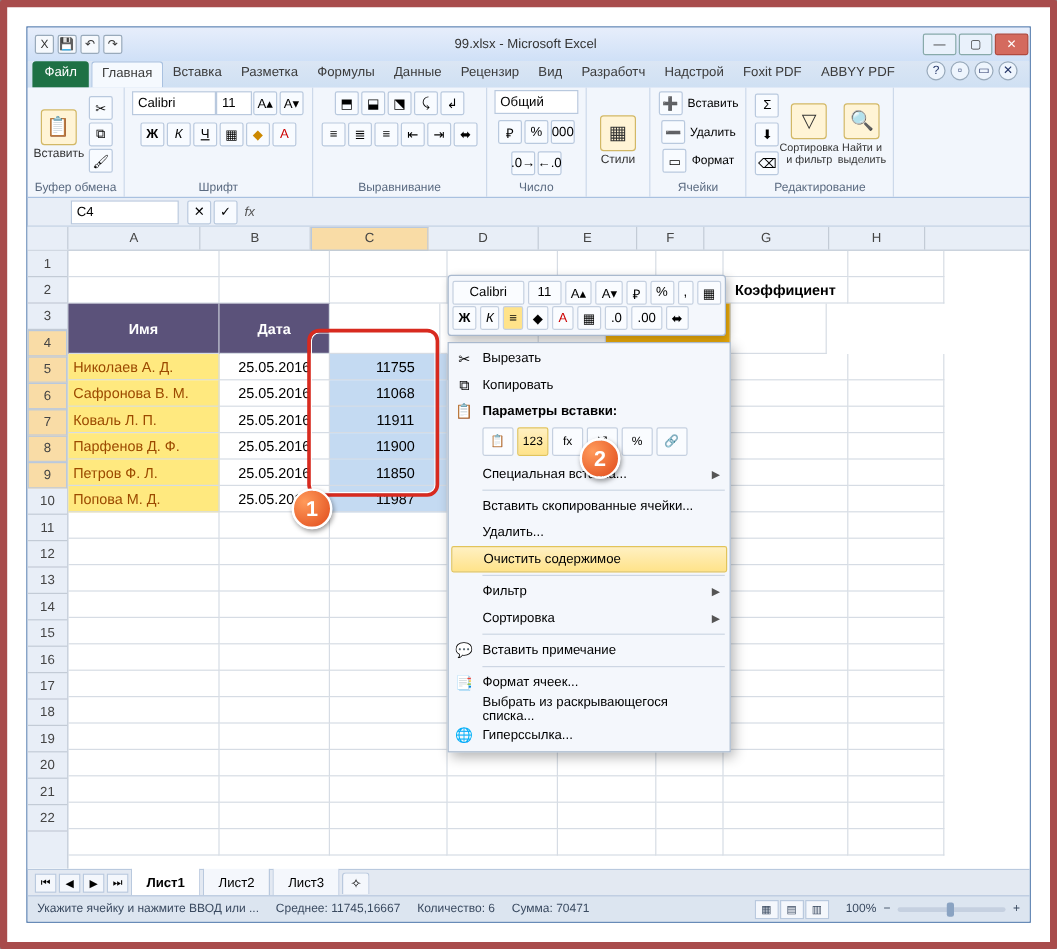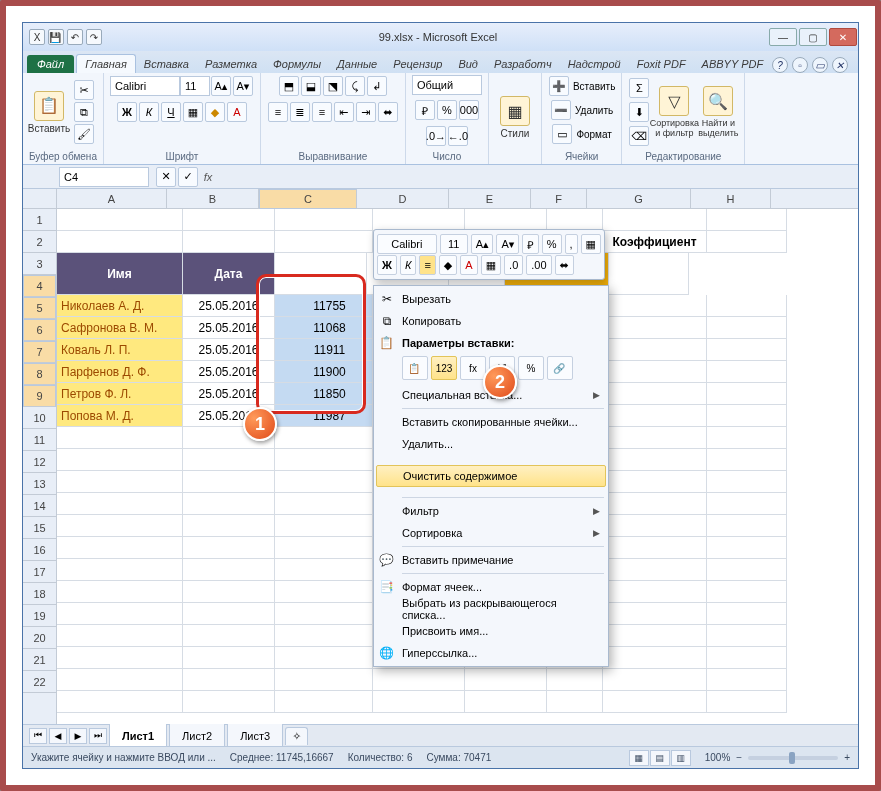--- a/index.html
+++ b/index.html
@@ -6,21 +6,21 @@
 body { background: #888; display: flex; align-items: center; justify-content: center; height: 100vh; }
 .outer { width: 881px; height: 791px; background: #fff; border: 6px solid #a84c4c; border-radius: 2px; position: relative; overflow: hidden; }
 .win { position: absolute; inset: 16px; border: 1px solid #4a73a8; background: #dbe6f4; display: flex; flex-direction: column; }
 .titlebar { height: 28px; background: linear-gradient(#e7eefb,#cfe0f7); display: flex; align-items: center; font-size: 11px; color: #333; }
 .titlebar .qat { display: flex; gap: 3px; padding: 0 6px; align-items: center; }
 .titlebar .qat span { width: 16px; height: 16px; background: #f6f9fd; border: 1px solid #9ab; border-radius: 2px; display:inline-flex; align-items:center; justify-content:center; font-size:10px; }
 .titlebar .ttl { flex: 1; text-align: center; }
 .titlebar .winbtns { display: flex; }
 .titlebar .winbtns div { width: 28px; height: 18px; margin: 0 1px; border: 1px solid #8aa; background: #e9f1fb; border-radius: 2px; display:flex; align-items:center; justify-content:center; font-size:10px;}
 .titlebar .winbtns .close { background: #d46a5e; color:#fff; border-color:#b04a3e;}
-.ribbon-tabs { height: 22px; display: flex; align-items: flex-end; padding: 0 4px; font-size: 11px; background: linear-gradient(#dbe6f4,#cfe0f3); font-style: italic; }
+.ribbon-tabs { height: 22px; display: flex; padding: 0 4px; font-size: 11px; background: linear-gradient(#dbe6f4,#cfe0f3); }
 .ribbon-tabs .file { background: #1e7145; color:#fff; padding: 3px 10px; border-radius: 3px 3px 0 0; margin-right: 2px;}
 .ribbon-tabs .tab { padding: 3px 8px; color:#3b3b3b; }
 .ribbon-tabs .tab.active { background: #f5f9fe; border: 1px solid #a9c1e0; border-bottom: none; border-radius: 3px 3px 0 0; }
 .ribbon-tabs .help { margin-left: auto; display:flex; gap:4px; padding-right:6px;}
 .ribbon-tabs .help span{ width:16px; height:16px; border:1px solid #9ab; background:#eef5fd; border-radius:8px; font-size:10px; display:flex; align-items:center; justify-content:center; color:#236;}
 .ribbon { height: 92px; background: #f2f6fc; border-bottom: 1px solid #a9c1e0; display: flex; font-size: 11px; }
 .rgroup { border-right: 1px solid #cdd9ea; padding: 2px 6px; display: flex; flex-direction: column; }
 .rgroup .body { flex: 1; display: flex; align-items: center; gap: 4px; }
 .rgroup .lbl { text-align: center; font-size: 10px; color: #5a6a80; padding-top: 2px; }
 .bigbtn { width: 40px; display:flex; flex-direction:column; align-items:center; gap:2px; font-size:10px; color:#333;}
@@ -58,21 +58,21 @@
 .callout { position:absolute; width:34px; height:34px; border-radius:50%; background: radial-gradient(circle at 30% 30%, #ff9a5a, #e04a1a); border:2px solid #fff; color:#fff; font-weight:bold; font-size:18px; display:flex; align-items:center; justify-content:center; box-shadow: 1px 2px 4px rgba(0,0,0,.4);}
 
 .minitool { position:absolute; background:#f4f7fc; border:1px solid #a9b9ce; border-radius:3px; box-shadow:2px 3px 8px rgba(0,0,0,.25); padding:3px; font-size:11px; }
 .minitool .row { gap:3px; margin:1px 0;}
 .minitool .btn { height:20px; border:1px solid #c5d0e0; background:#fafcff; border-radius:2px; padding:0 4px; display:inline-flex; align-items:center; justify-content:center; font-size:11px;}
 
 .ctxmenu { position:absolute; width:236px; background:#f4f7fc; border:1px solid #a9b9ce; box-shadow:3px 4px 10px rgba(0,0,0,.3); font-size:11px; padding:2px 0;}
 .ctxmenu .mi { height:22px; display:flex; align-items:center; padding:0 8px 0 28px; position:relative; }
 .ctxmenu .mi .ic { position:absolute; left:4px; width:18px; height:18px; display:flex; align-items:center; justify-content:center; font-size:12px;}
 .ctxmenu .mi .arr { margin-left:auto; font-size:9px; color:#555;}
-.ctxmenu .mi.hover { background: linear-gradient(#fff0c2,#ffe38a); border:1px solid #e2c45a; border-radius:2px; margin:10px 2px; padding-left:26px;}
+.ctxmenu .mi.hover { background: linear-gradient(#fff0c2,#ffe38a); border:1px solid #e2c45a; border-radius:2px; margin:0 2px; padding-left:26px;}
 .ctxmenu .sep { height:1px; background:#cdd6e3; margin:2px 4px 2px 28px;}
 .ctxmenu .pasteopts { display:flex; gap:3px; padding:2px 8px 4px 28px;}
 .ctxmenu .pasteopts .opt { width:26px; height:24px; border:1px solid #c5d0e0; background:#fafcff; border-radius:2px; display:flex; align-items:center; justify-content:center; font-size:10px; position:relative;}
 .ctxmenu .pasteopts .opt.hl { background: linear-gradient(#fff0c2,#ffe38a); border-color:#e2c45a;}
 
 .sheettabs { height:22px; background:#e3e9f2; border-top:1px solid #b9c9de; display:flex; align-items:center; font-size:11px; padding:0 6px; gap:2px;}
 .sheettabs .nav { width:18px; height:16px; border:1px solid #b9c9de; background:#f4f7fc; display:flex; align-items:center; justify-content:center; font-size:9px;}
 .sheettabs .st { padding:20px 12px; background:#f4f7fc; border:1px solid #b9c9de; border-bottom:none; border-radius:3px 3px 0 0;}
 .sheettabs .st.active { background:#fff; font-weight:bold;}
 .status { height:22px; background:#dce5f0; border-top:1px solid #b9c9de; display:flex; align-items:center; font-size:10px; color:#3a4a60; padding:0 8px; gap:14px;}
@@ -592,23 +592,20 @@
           </div>
     <div class="sep"></div>
     <div class="mi">
             <span class="ic">📑</span>
             <span>Формат ячеек...</span>
           </div>
     <div class="mi">
             <span>Выбрать из раскрывающегося списка...</span>
           </div>
     <div class="mi">
-            <span>Присвоить имя...</span>
-          </div>
-    <div class="mi">
             <span class="ic">🌐</span>
             <span>Гиперссылка...</span>
           </div>
   </div>
 
   <div class="callout" style="top:176px; left:460px;">2</div>
 </div>
 
 <div class="sheettabs">
   <span class="nav">⏮</span>

